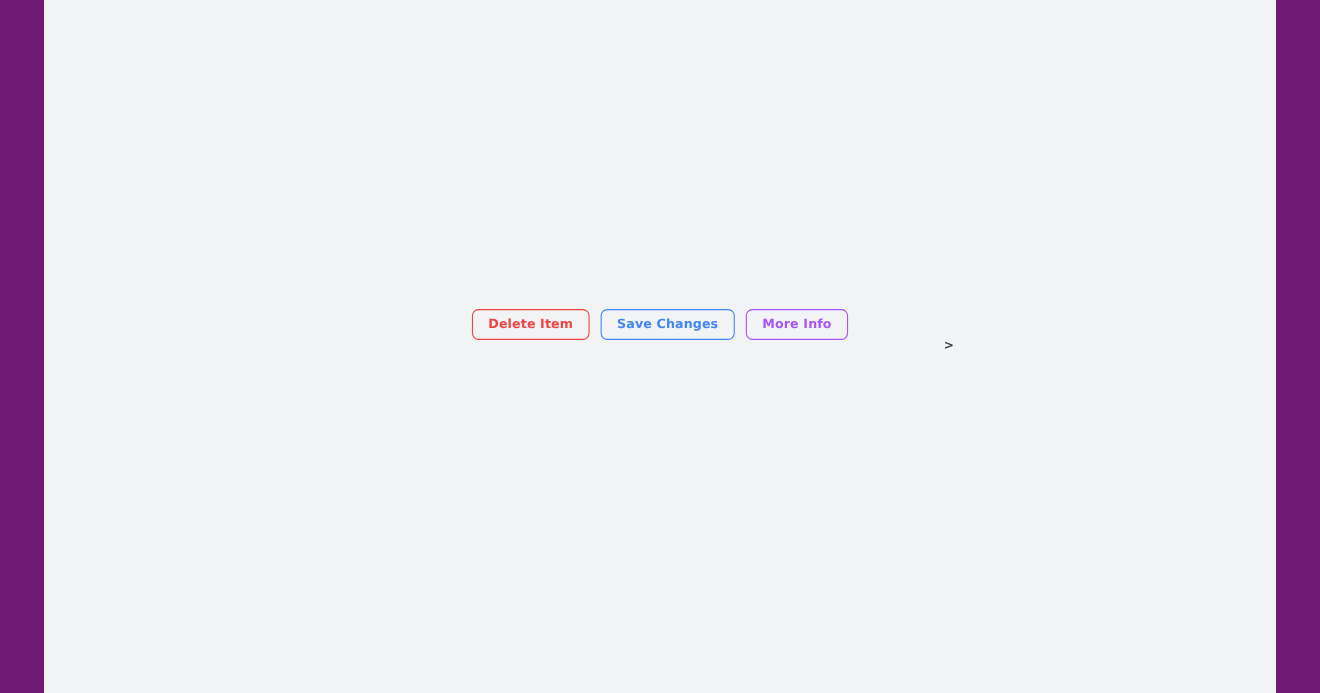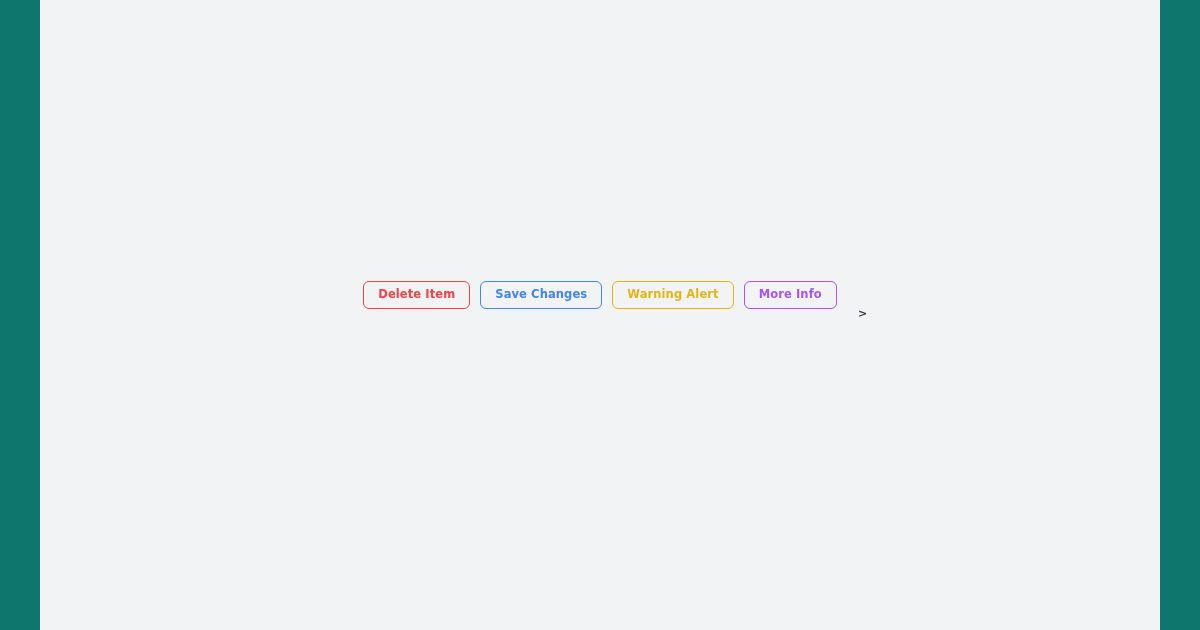--- a/index.html
+++ b/index.html
@@ -80,38 +80,35 @@
     font-size: 11px;
     font-weight: bold;
     color: #3b3f46;
     line-height: 1;
     white-space: pre;
   }
 </style>
 </head>
 <body>
 
-<div id="page-root" style="background: #0f766e;">
+<div id="page-root" style="background: #701a75;">
 
   <div class="content-panel" style="background: rgb(242, 243, 245);">
 
     <div class="button-cluster">
 
       <button class="btn" style="color: rgb(239, 68, 68);">
         <span class="btn-label">Delete Item</span>
       </button>
 
       <button class="btn" style="color: rgb(66, 133, 244);">
         <span class="btn-label">Save Changes</span>
       </button>
 
 
-      <button class="btn" style="color: rgb(227, 180, 24);">
-        <span class="btn-label">Warning Alert</span>
-      </button>
 
       <button class="btn" style="color: rgb(168, 85, 247);">
         <span class="btn-label">More Info</span>
       </button>
 
     </div>
 
     <span class="stray-text" style="color: rgb(59, 63, 70);">&gt;</span>
 
   </div>

